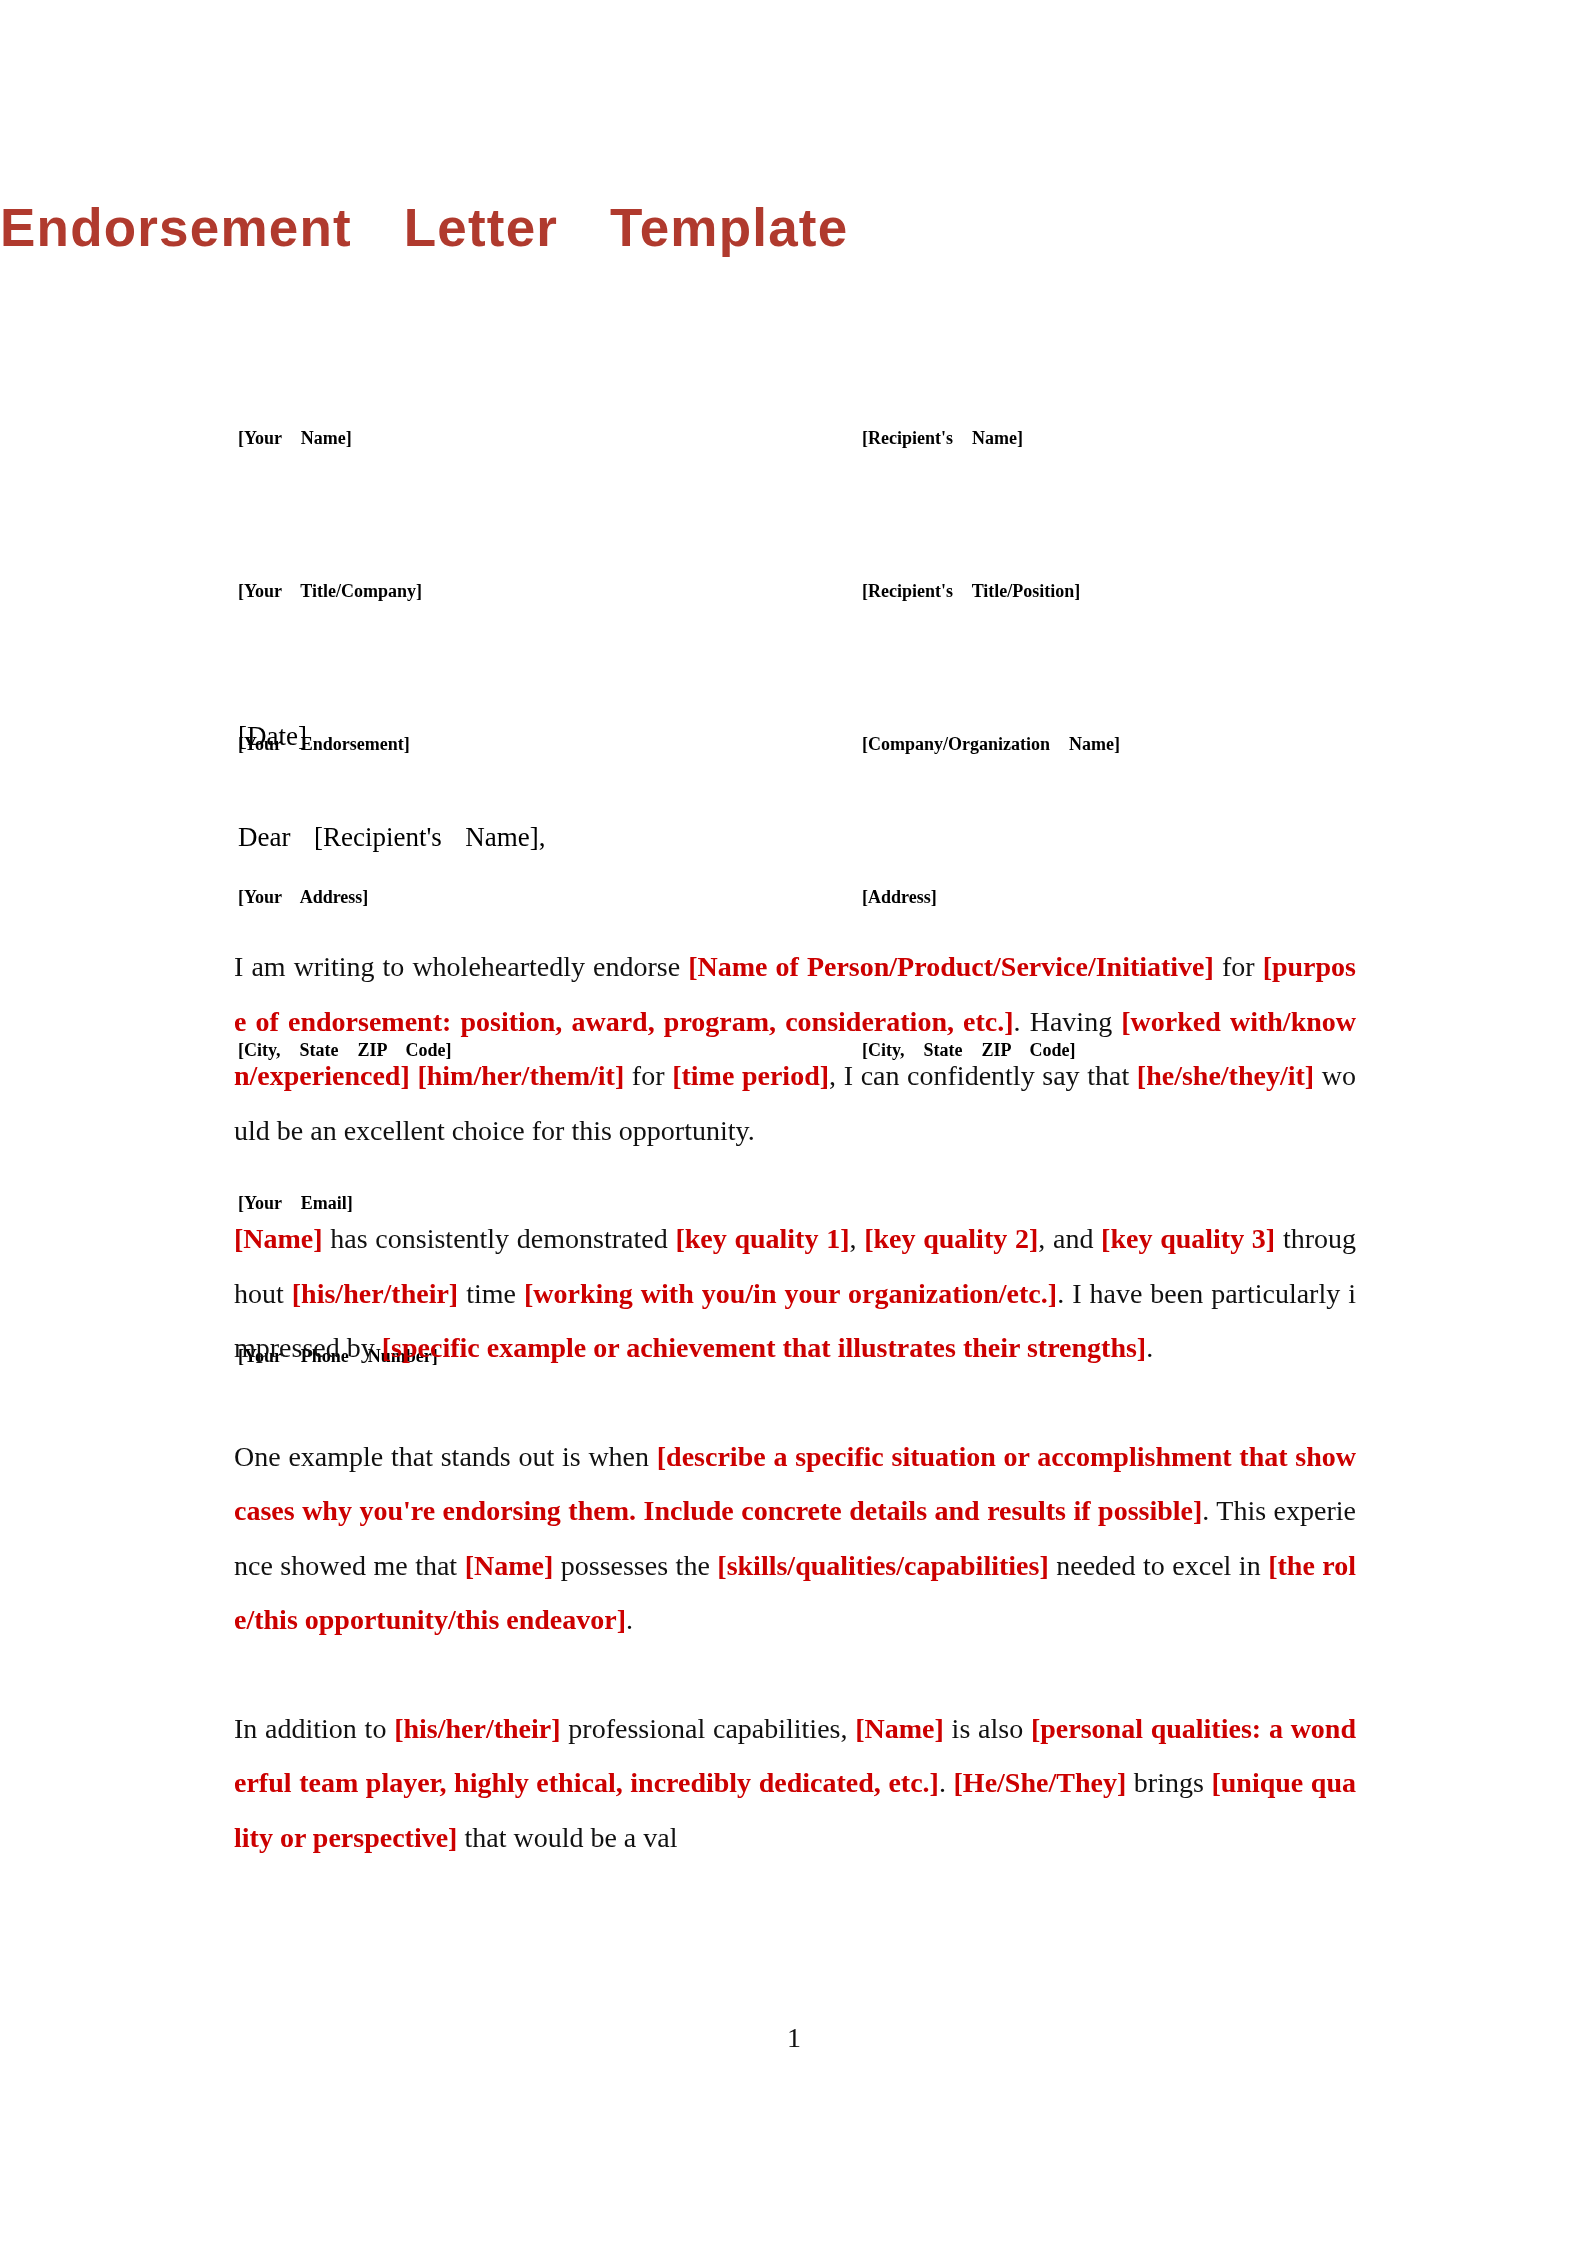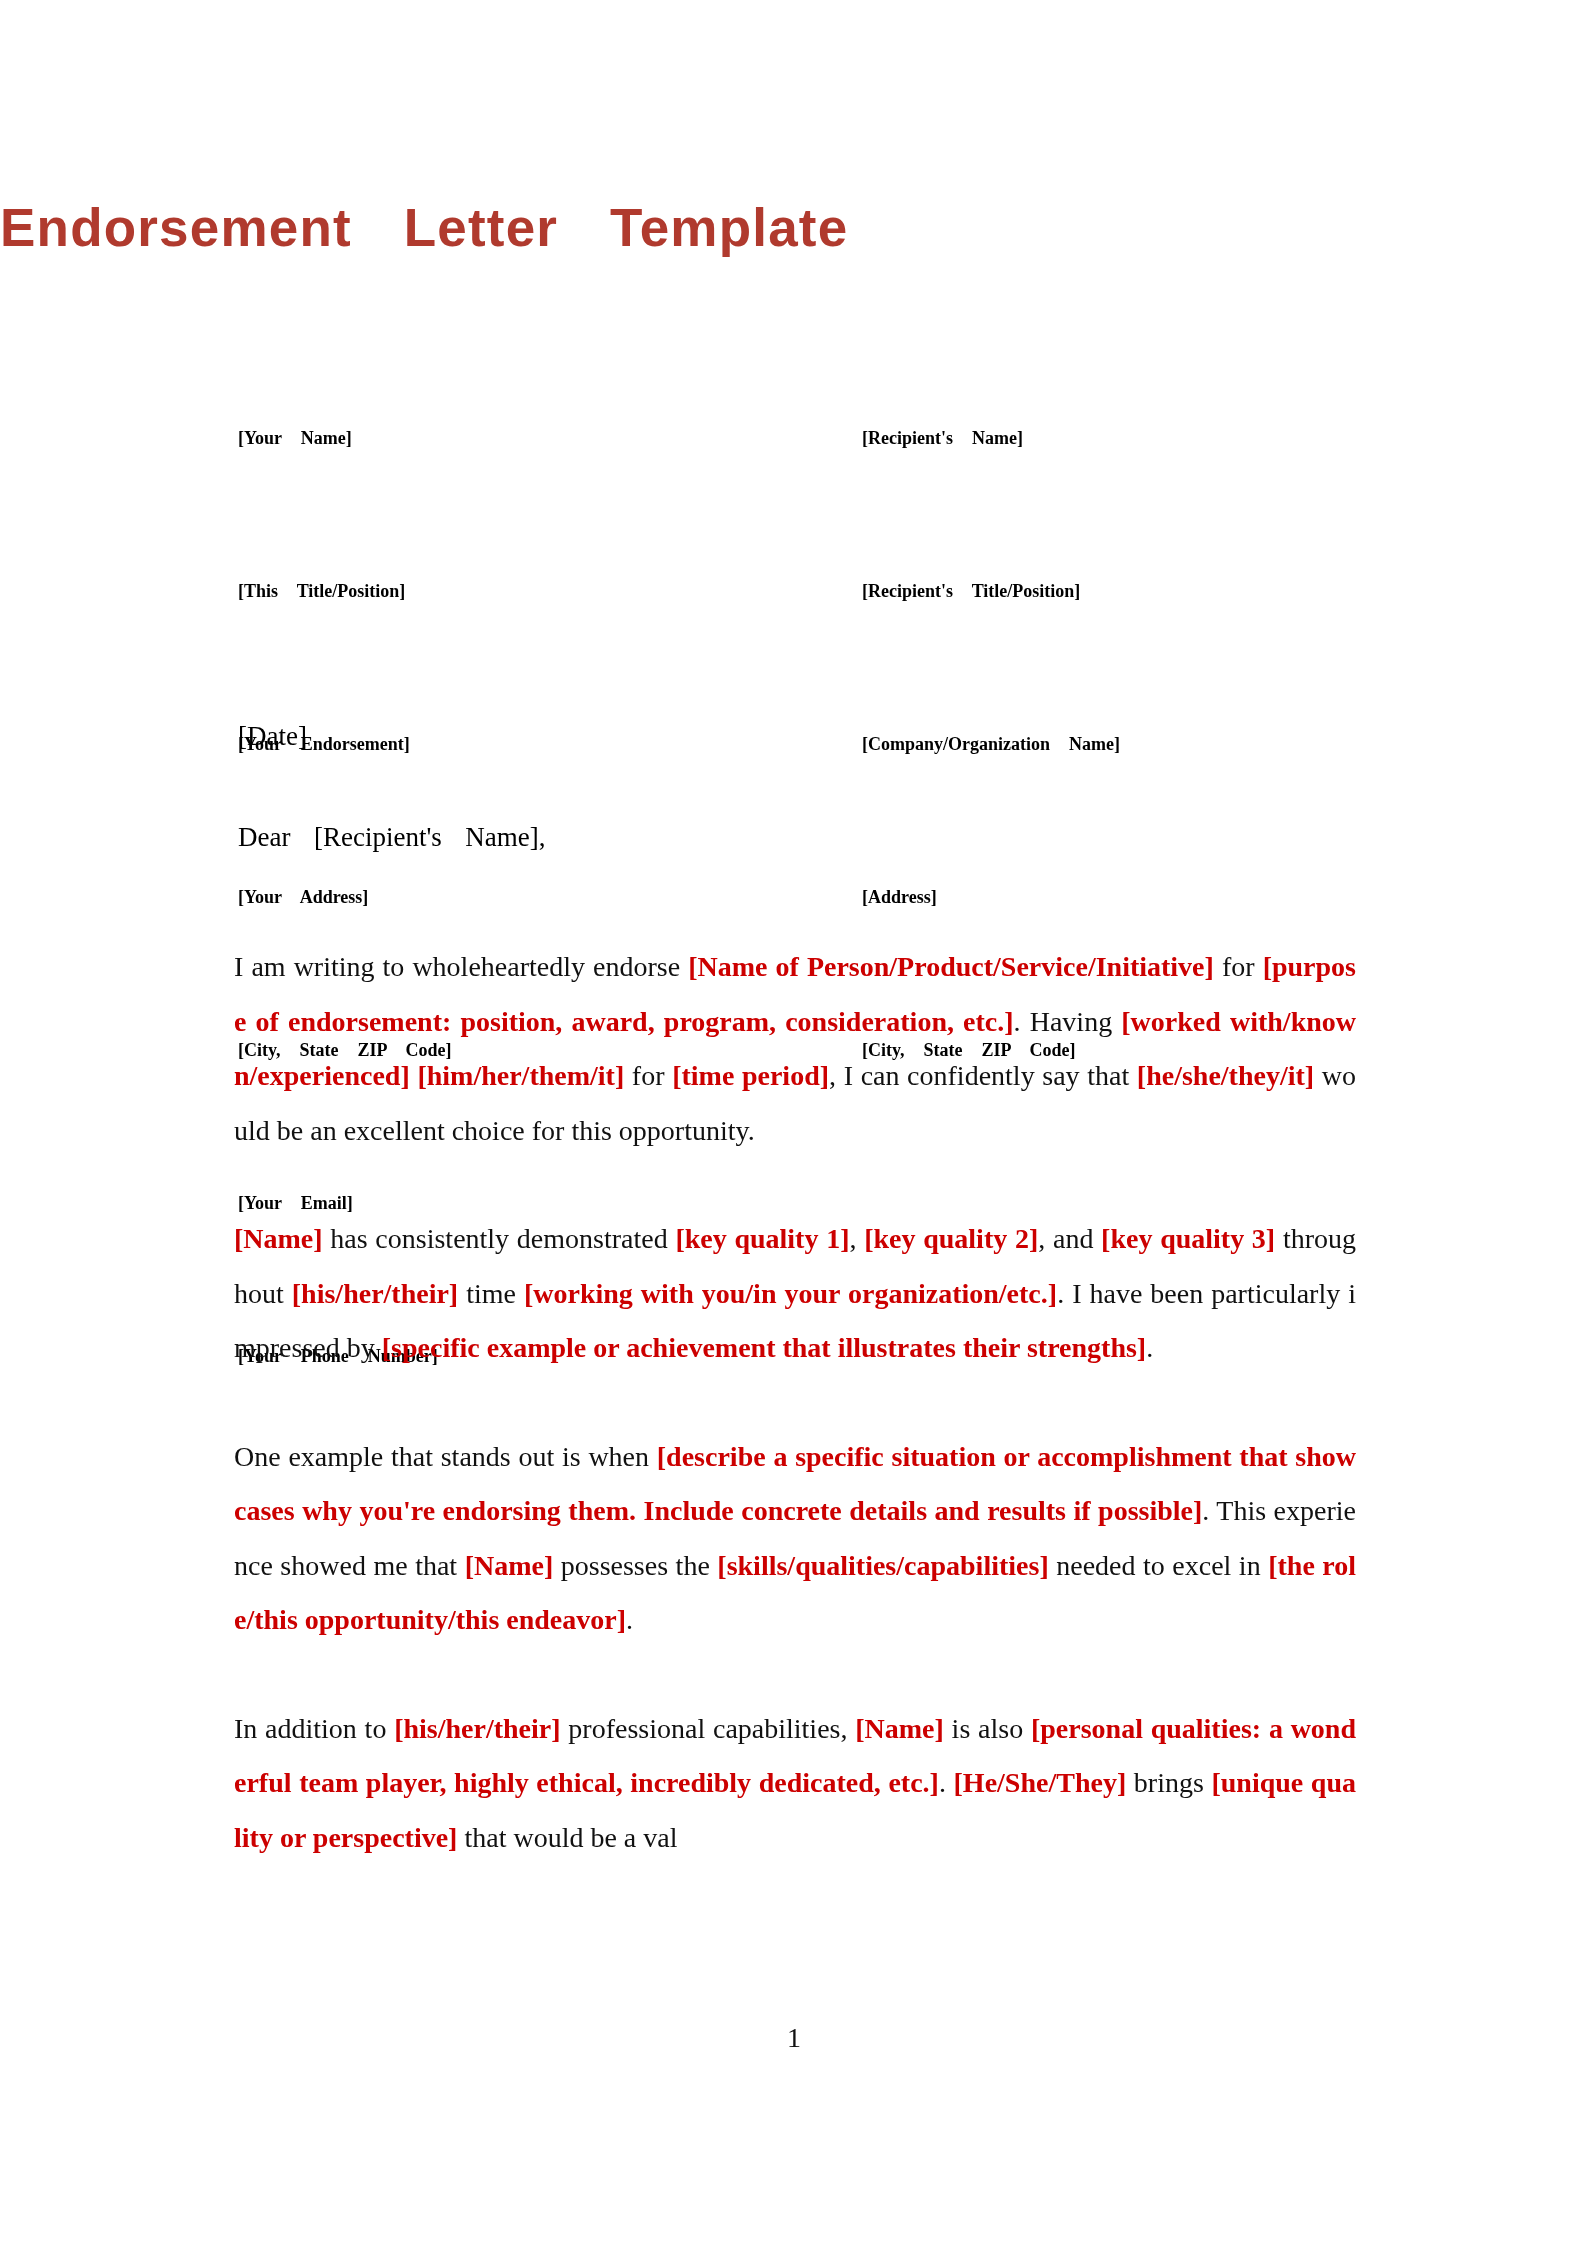--- a/index.html
+++ b/index.html
@@ -107,21 +107,21 @@
 </style>
 </head>
 <body>
 
 <div class="page">
 
   <div class="doc-title">Endorsement  Letter  Template</div>
 
   <div class="addr-block addr-sender">
     <span class="addr-line">[Your  Name]</span>
-    <span class="addr-line">[This  Title/Position]</span>
+    <span class="addr-line">[Your  Title/Company]</span>
     <span class="addr-line">[Your  Endorsement]</span>
     <span class="addr-line">[Your  Address]</span>
     <span class="addr-line">[City,  State  ZIP  Code]</span>
     <span class="addr-line">[Your  Email]</span>
     <span class="addr-line">[Your  Phone  Number]</span>
   </div>
 
   <div class="addr-block addr-recipient">
     <span class="addr-line">[Recipient's  Name]</span>
     <span class="addr-line">[Recipient's  Title/Position]</span>

